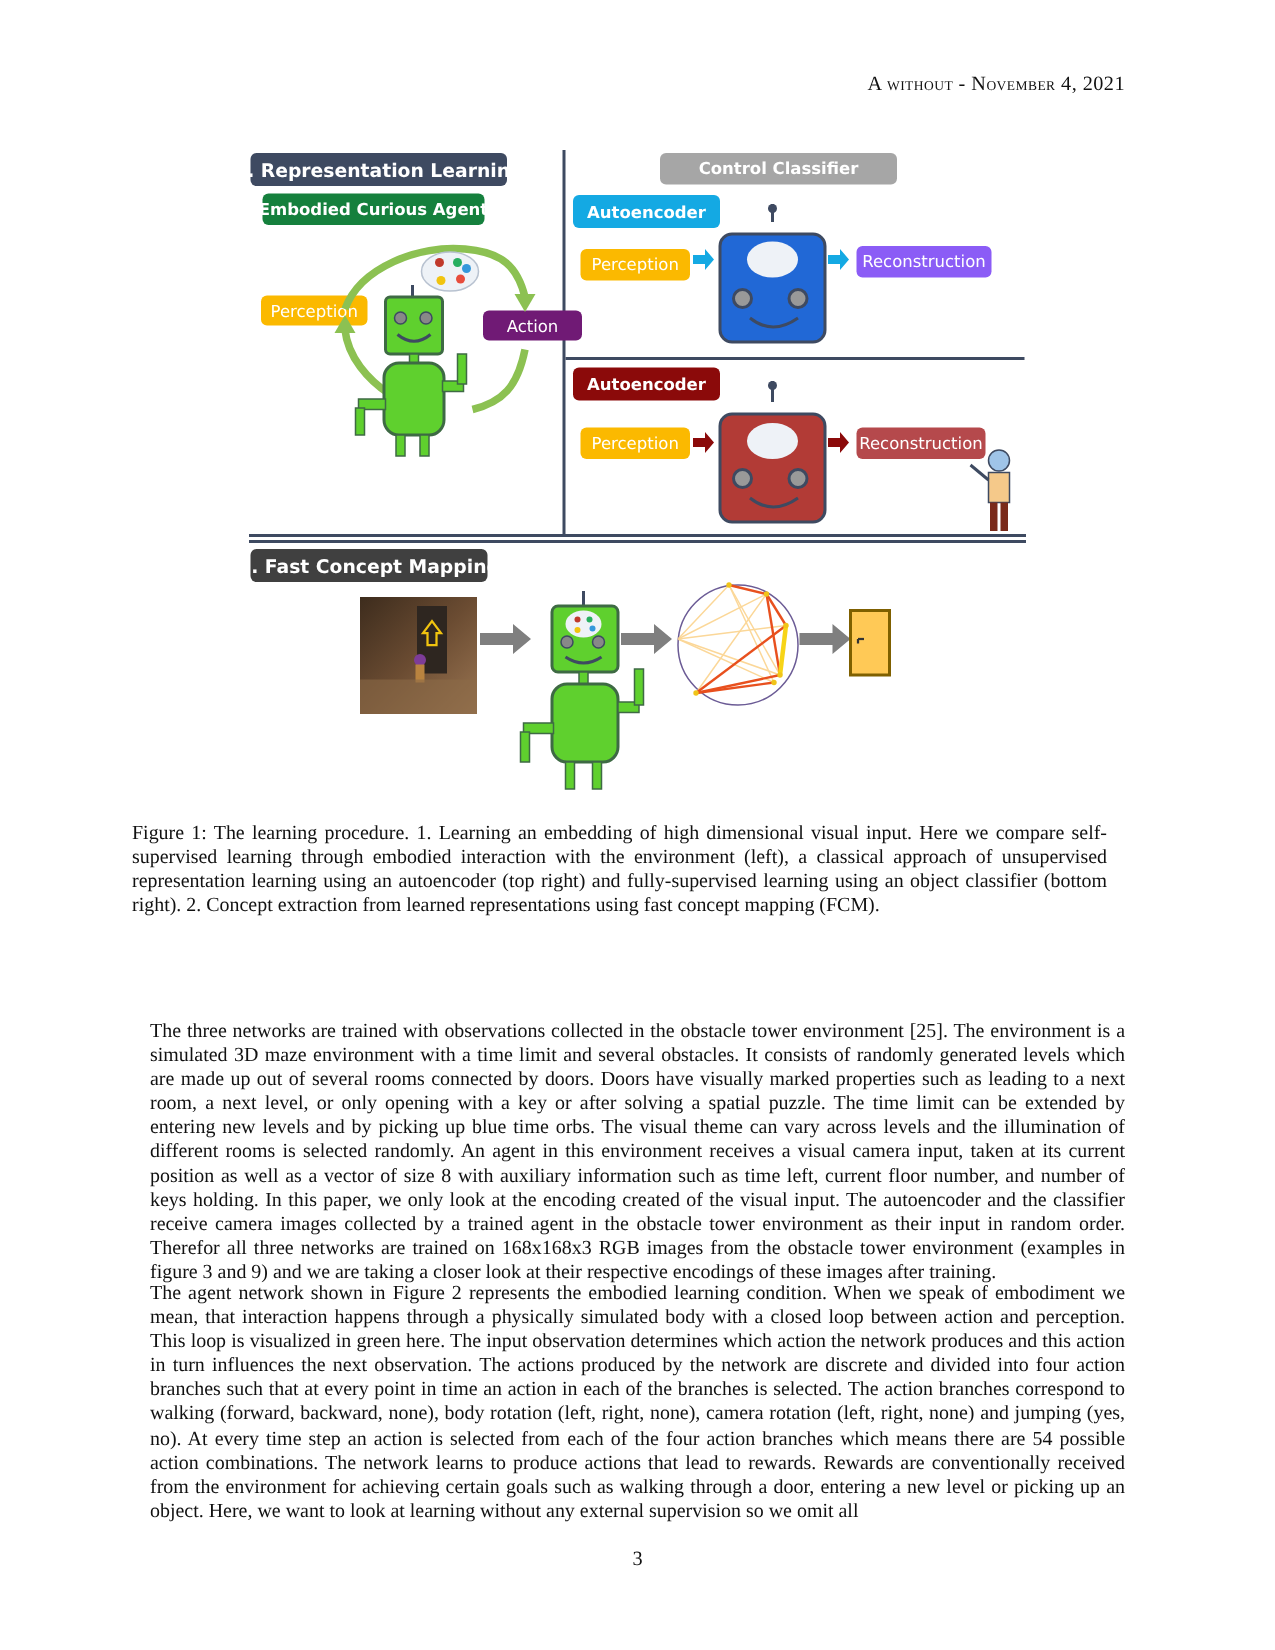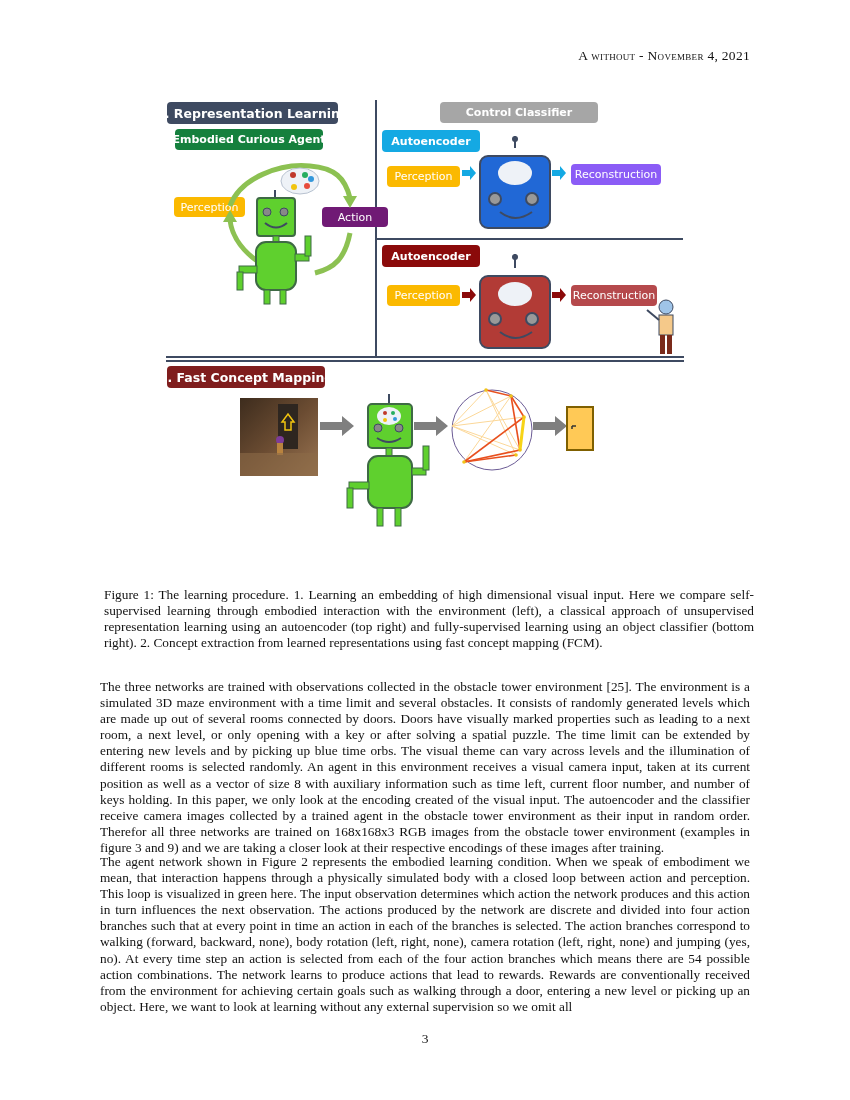--- a/index.html
+++ b/index.html
@@ -10,21 +10,21 @@
 
   .figure { position: absolute; left: 160px; top: 98px; width: 530px; height: 440px; }
   .lbl { position: absolute; font-family: "DejaVu Sans", "Liberation Sans", sans-serif; font-weight: bold;
          color: #fff; font-size: 11px; border-radius: 4px; display: flex; align-items: center; justify-content: center;
          white-space: nowrap; }
   .lbl.norm { font-weight: normal; }
   .vline { position: absolute; left: 215px; top: 2px; width: 2px; height: 256px; background: #3e4a61; }
   .hline { position: absolute; left: 217px; top: 140px; width: 306px; height: 2px; background: #3e4a61; }
   .dline { position: absolute; left: 6px; width: 518px; height: 2px; background: #3e4a61; }
 
-  .caption { position: absolute; left: 104px; top: 547px; width: 650px; font-size: 13.3px; line-height: 16px; text-align: justify; margin-top: 40px; }
+  .caption { position: absolute; left: 88px; top: 547px; width: 650px; font-size: 13.3px; line-height: 16px; text-align: justify; }
   .para { position: absolute; left: 100px; width: 650px; font-size: 13.3px; line-height: 16.1px; text-align: justify; margin: 0; }
   .pageno { position: absolute; top: 1031px; left: 0; width: 850px; text-align: center; font-size: 13.5px; }
   svg { position: absolute; overflow: visible; }
 </style>
 </head>
 <body>
 
 <div class="header">
   <span class="sc">A without</span><span> - </span><span class="sc">November 4, 2021</span>
 </div>
@@ -101,21 +101,21 @@
     <polygon points="90,38 98,38 98,34 104,41 98,48 98,44 90,44" fill="#8b0a0a"></polygon>
   </svg>
   <svg style="left:484px;top:200px" width="40" height="60">
     <circle cx="22" cy="9" r="7" fill="#9fc4e8" stroke="#3e4a61"></circle>
     <rect x="15" y="17" width="14" height="20" fill="#f5c98a" stroke="#3e4a61"></rect>
     <line x1="15" y1="22" x2="3" y2="12" stroke="#3e4a61" stroke-width="2"></line>
     <rect x="16" y="37" width="5" height="19" fill="#7a2a1a"></rect>
       <rect x="23" y="37" width="5" height="19" fill="#7a2a1a"></rect>
   </svg>
 
-  <div class="lbl" style="left:7px;top:268px;width:158px;height:22px;background:#7f1d1d;font-size:12.5px;">2. Fast Concept Mapping</div>
+  <div class="lbl" style="left:7px;top:268px;width:158px;height:22px;background:#404040;font-size:12.5px;">2. Fast Concept Mapping</div>
 
   <svg style="left:80px;top:300px" width="78" height="78">
     <defs>
         <linearGradient id="gbg" x1="0" y1="0" x2="1" y2="1">
           <stop offset="0" stop-color="#3d2c1d"></stop>
           <stop offset="0.5" stop-color="#6b4c32"></stop>
           <stop offset="1" stop-color="#9a7552"></stop>
         </linearGradient>
       </defs>
     <rect width="78" height="78" fill="url(#gbg)"></rect>

